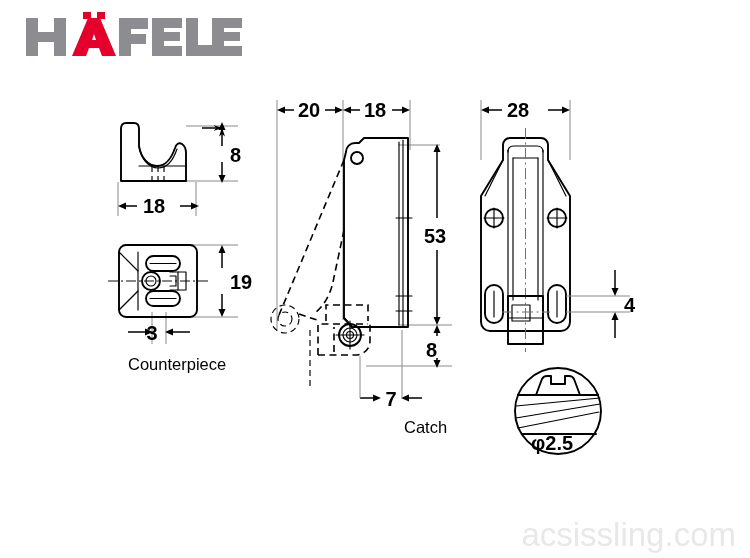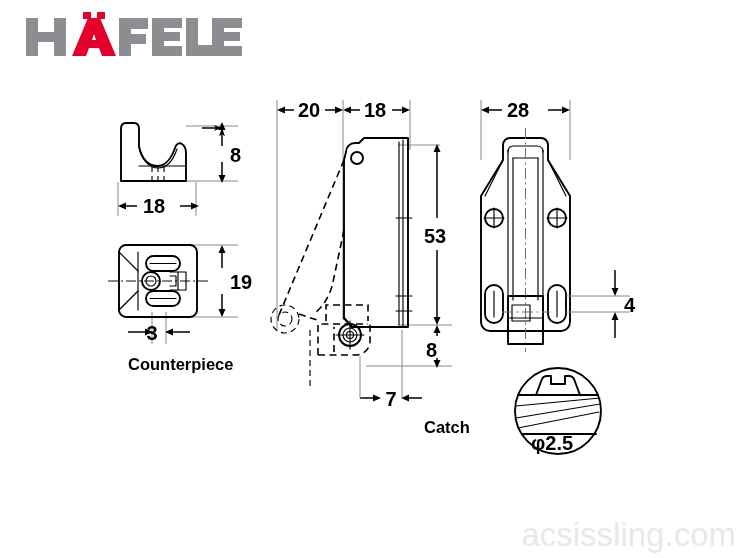--- a/index.html
+++ b/index.html
@@ -45,26 +45,26 @@
     font-weight: 400;
     letter-spacing: 0px;
     color: #e8e8e8;
     white-space: nowrap;
     user-select: none;
   }
   .part-label {
     position: absolute;
     font-family: "Liberation Sans", sans-serif;
     font-size: 16.5px;
-    font-weight: 700;
+    font-weight: 400;
     color: #000;
     white-space: nowrap;
   }
   #label-counterpiece { left: 128px; top: 355px; }
-  #label-catch { left: 424px; top: 418px; }
+  #label-catch { left: 404px; top: 418px; }
 </style>
 </head>
 <body>
 
 <div id="sheet">
 
   <svg class="brand-logo" viewBox="0 0 220 48" aria-hidden="true">
 
     <path d="M2,6 L14,6 L14,20 L30,20 L30,6 L42,6 L42,44 L30,44 L30,30 L14,30 L14,44 L2,44 Z" fill="#8C8C91"></path>
 

